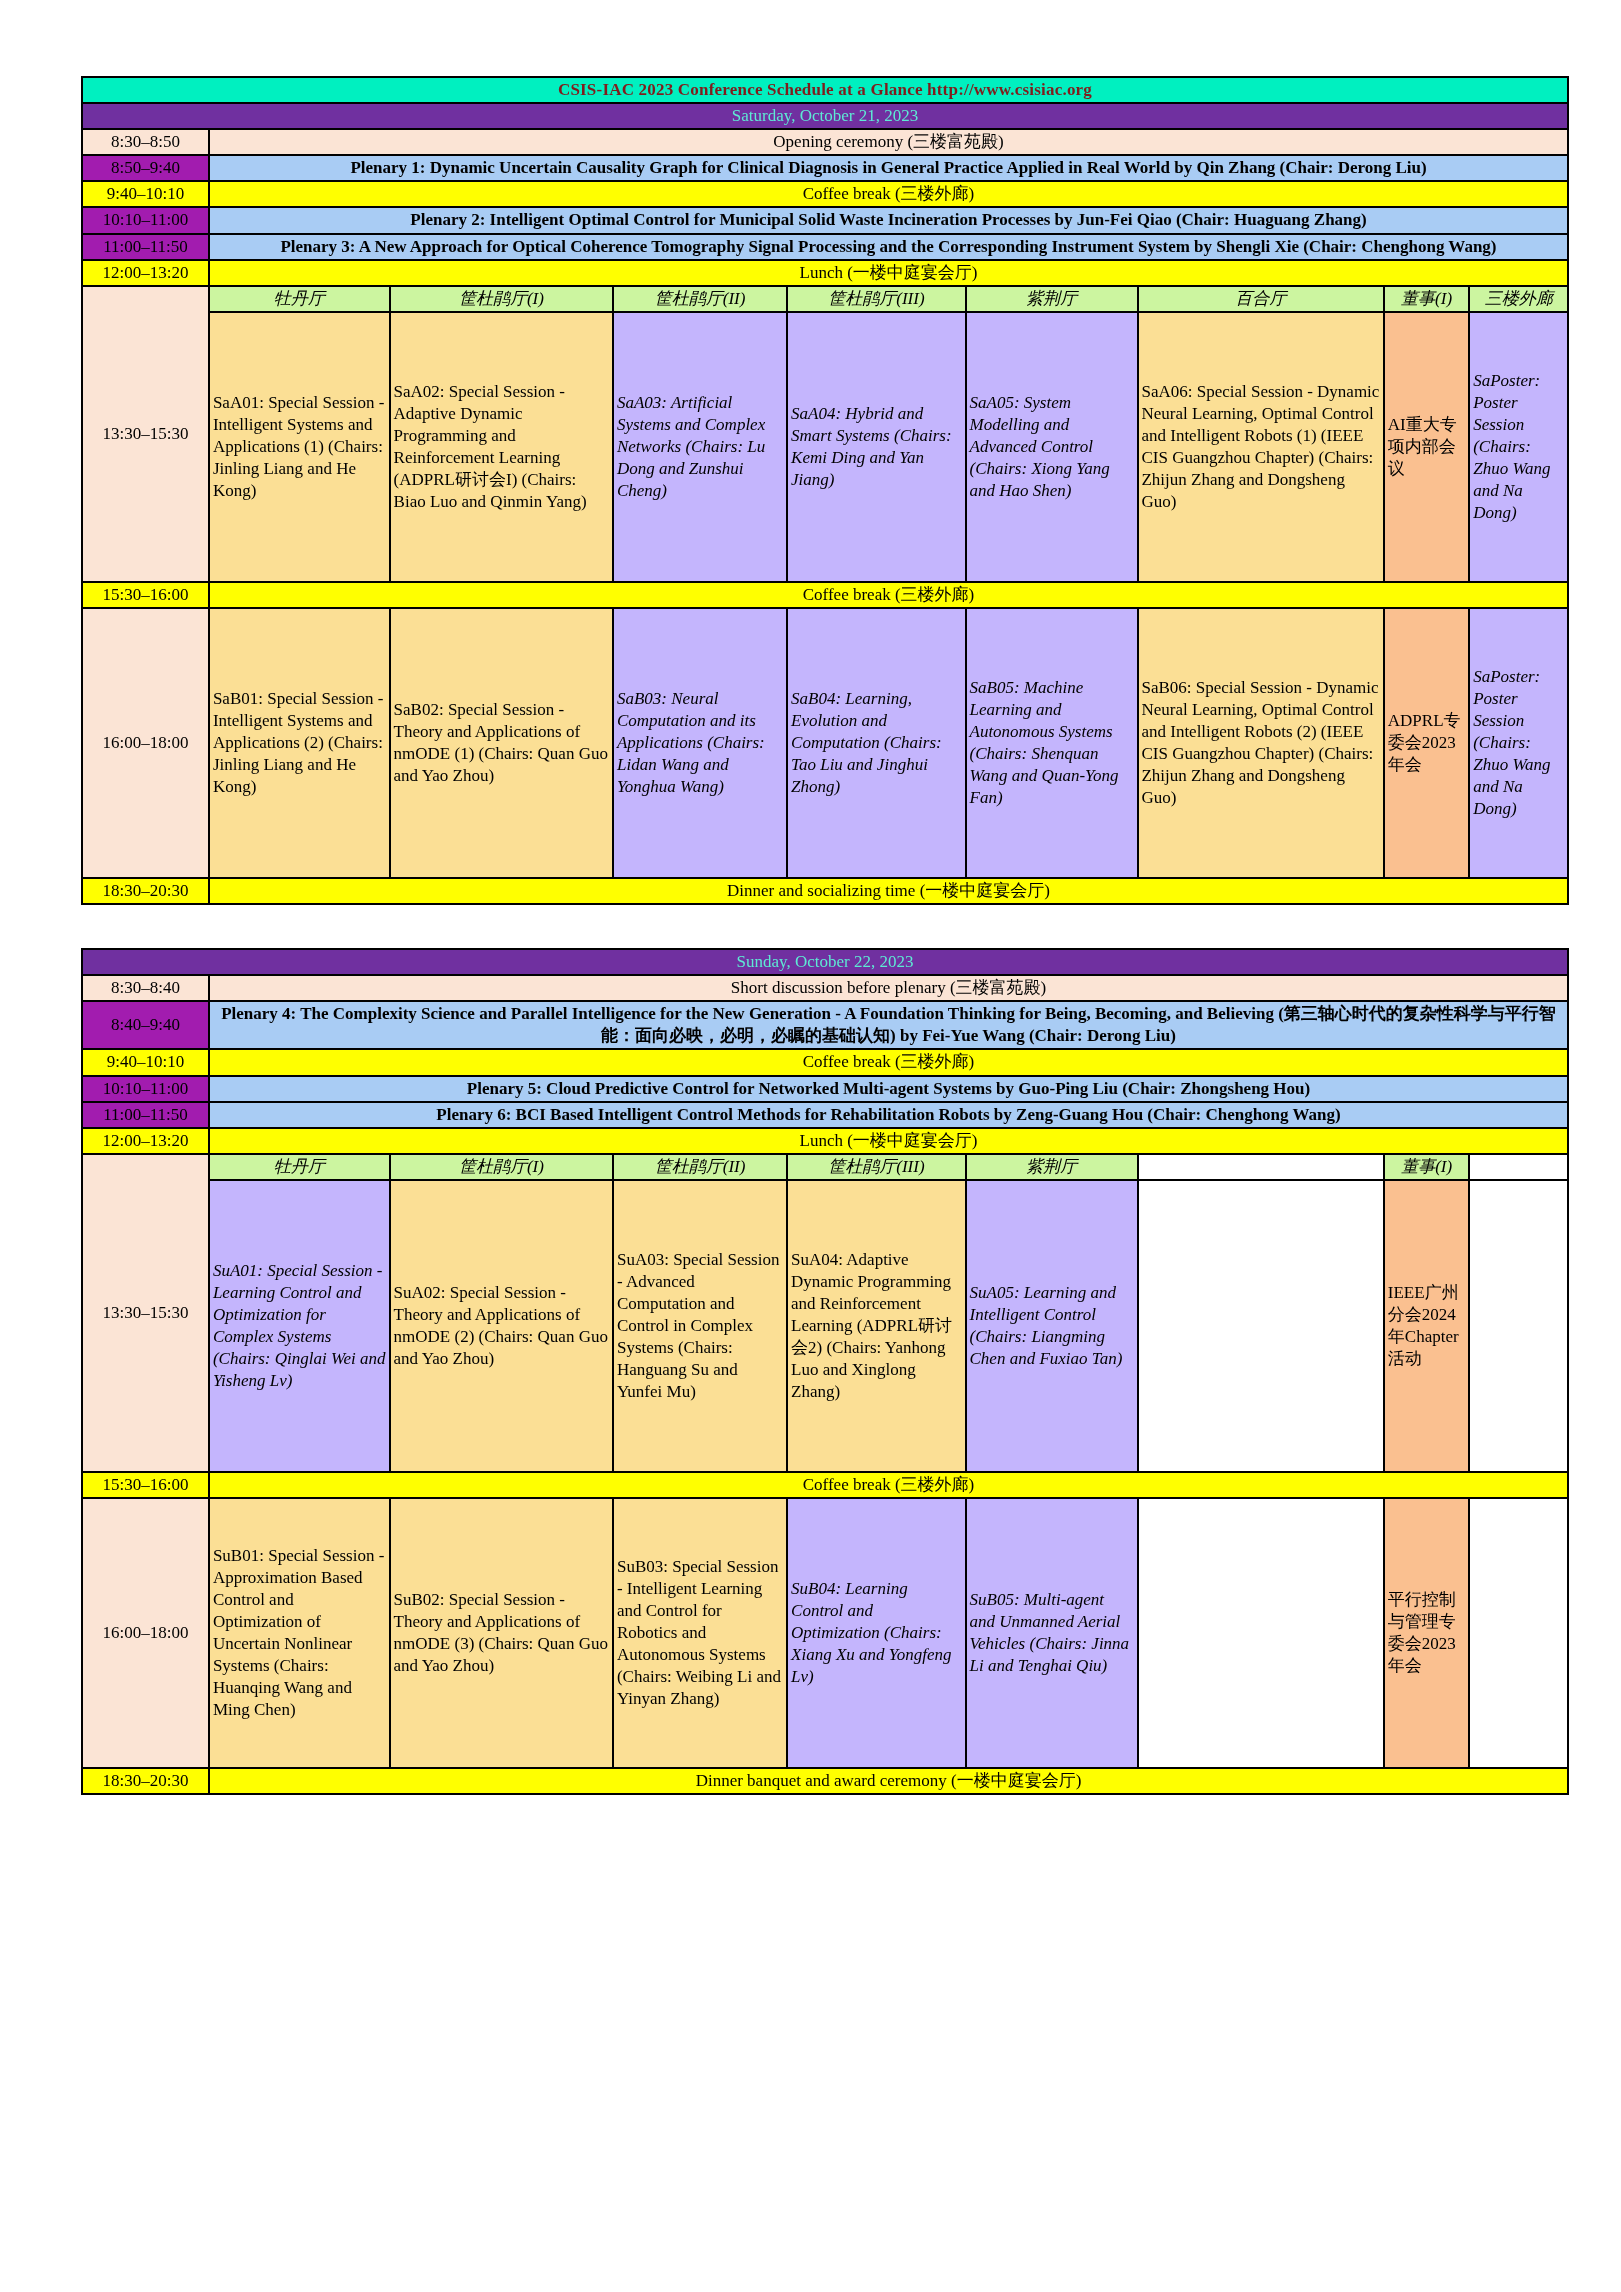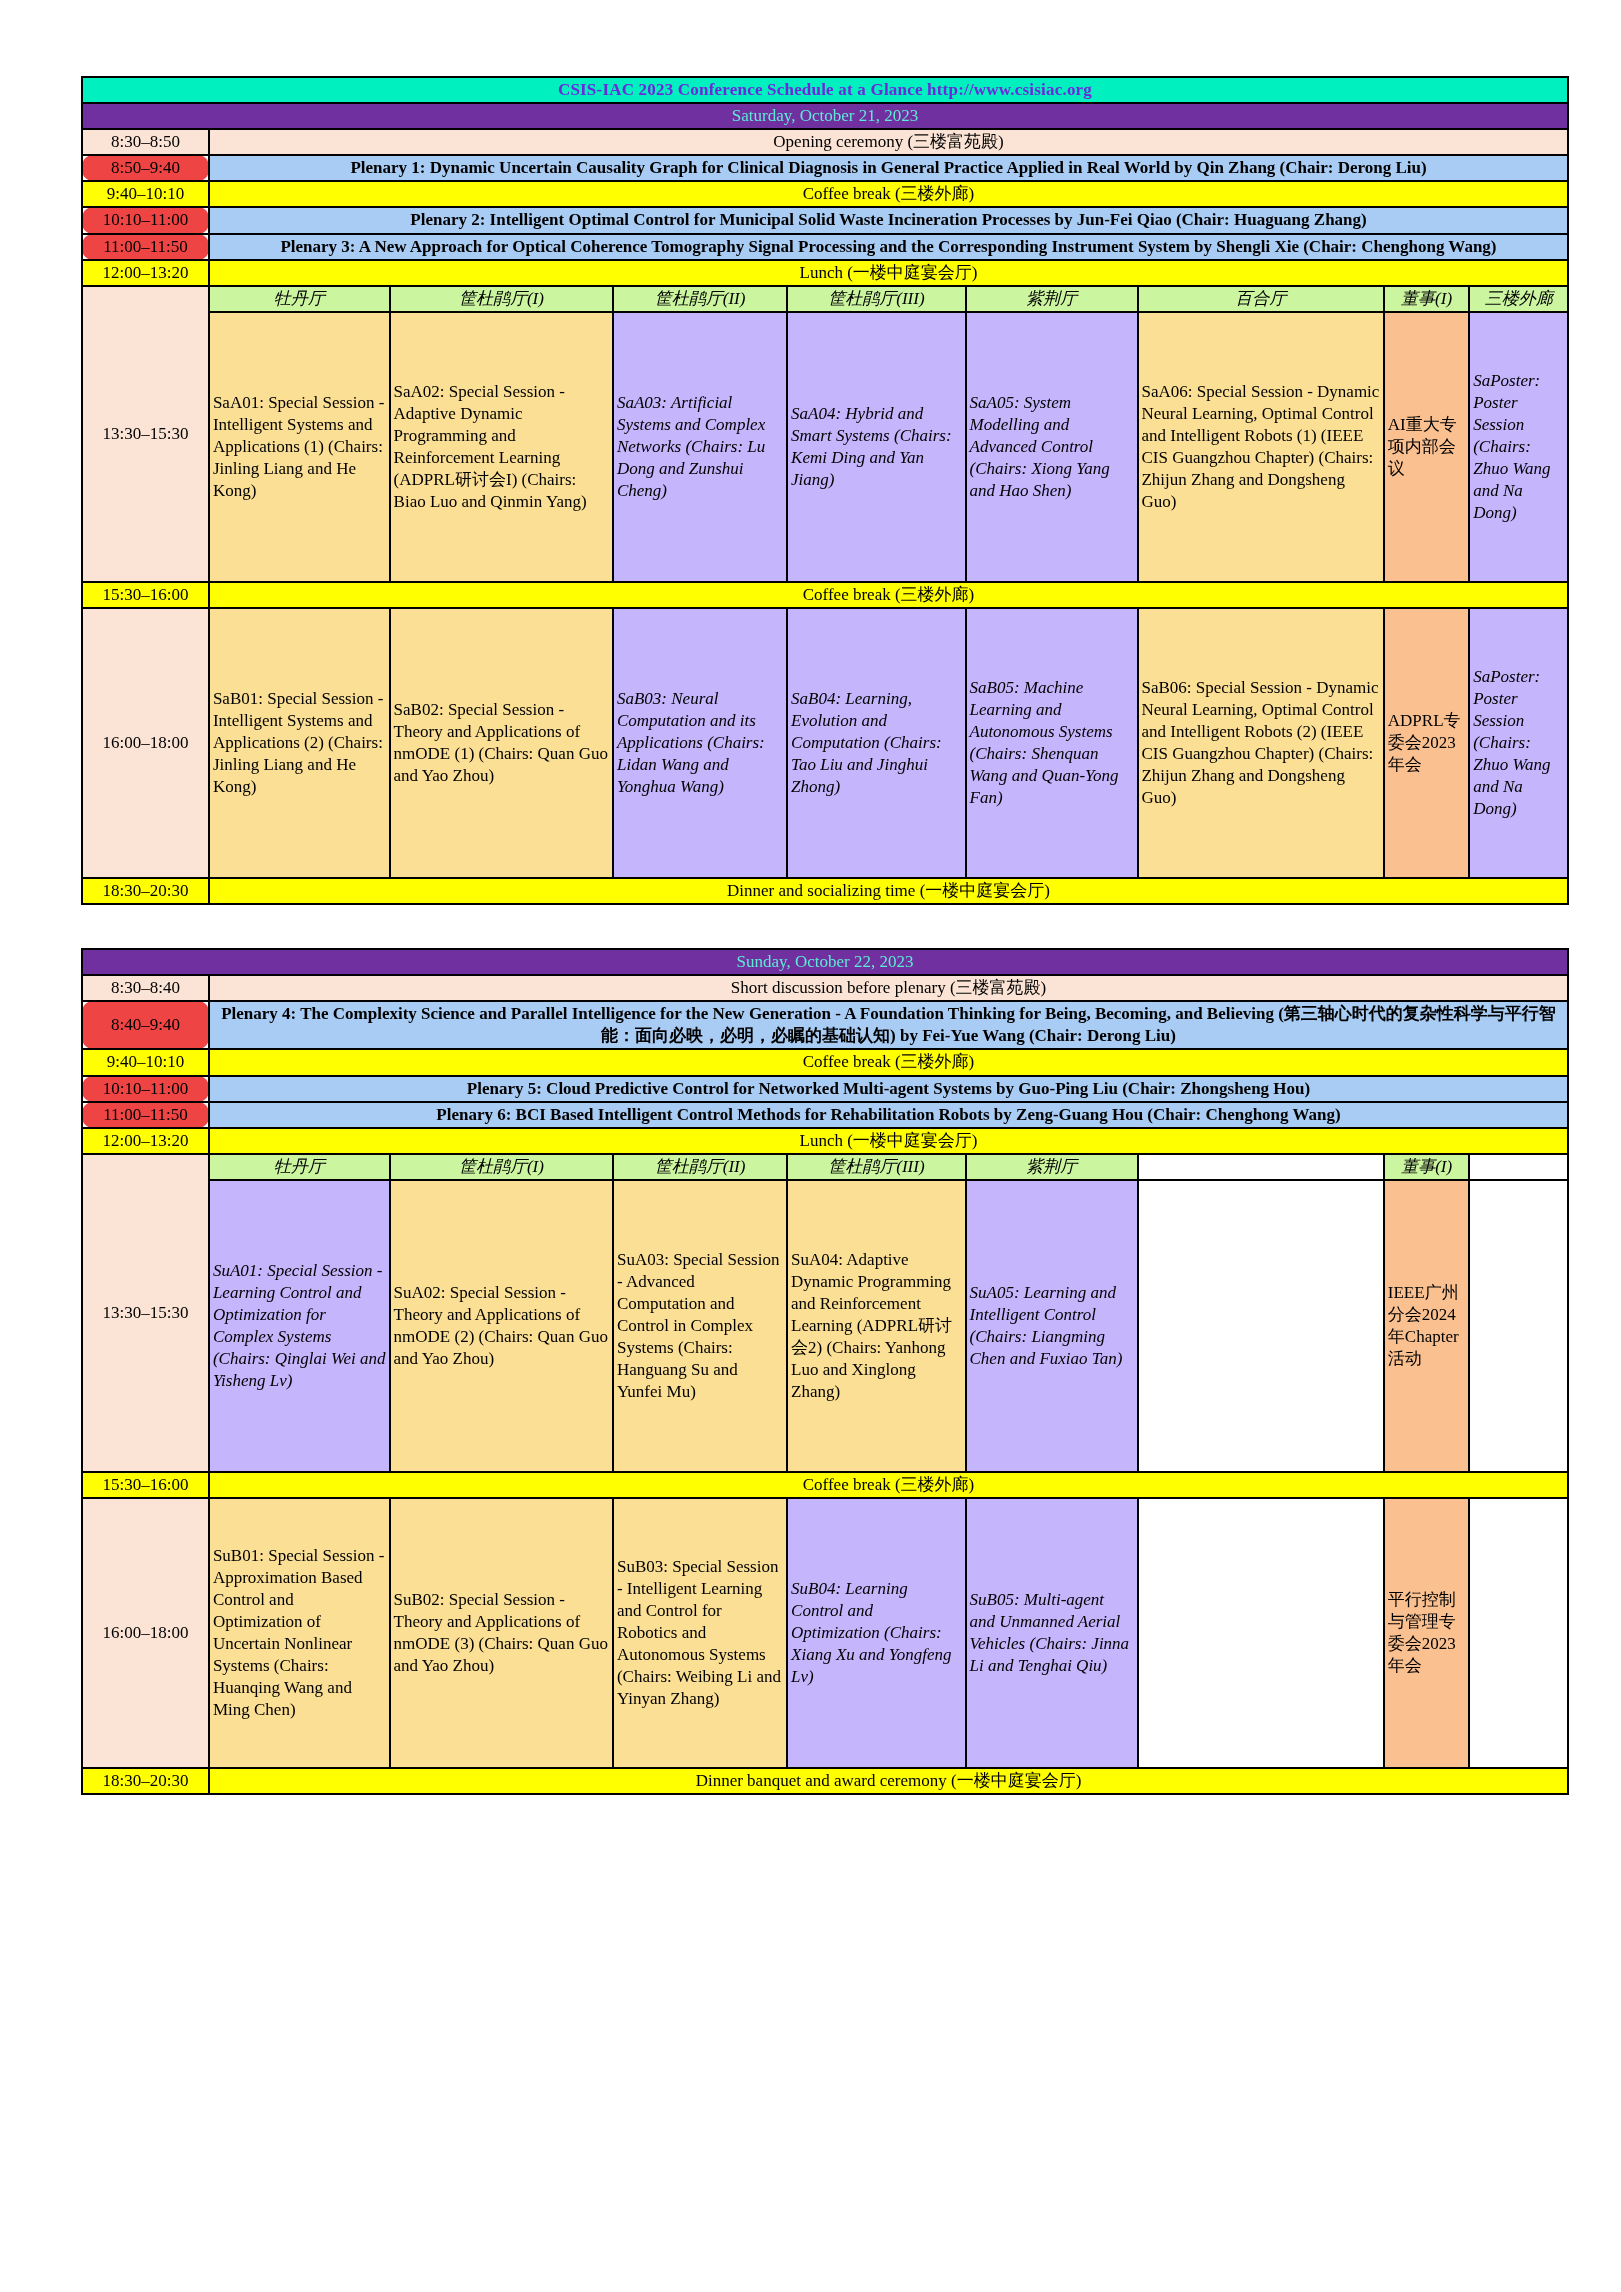--- a/index.html
+++ b/index.html
@@ -33,41 +33,41 @@
     font-size: 17px;
     line-height: 1.30;
     overflow: hidden;
   }
   
   .title-cell {
     background: #00f0c0;
     text-align: center;
     font-weight: bold;
     font-size: 30px;
-    color: #6d28d9;
+    color: #7f1d1d;
     padding: 4.9px 0 6.9px 0;
     letter-spacing: 0.2px;
   }
   
   .day-cell {
     background: #7030a0;
     color: #5eead4;
     text-align: center;
     font-size: 20.6px;
     padding: 2.9px 0 3.9px 0;
   }
   
   .time {
     background: #fbe4d5;
     text-align: center;
     width: 116px;
     font-size: 17.6px;
     white-space: nowrap;
   }
-  .time-blue { background: #ef4444; border-radius: 11px; }
+  .time-blue { background: #a21caf; }
   .time-yellow { background: #ffff00; }
   
   .plain   { background: #fbe4d5; text-align: center; font-size: 18.6px; }
   .plenary { background: #a9ccf4; text-align: center; font-size: 18px; padding: 2px 9.8px; font-weight: bold; }
   .break   { background: #ffff00; text-align: center; font-size: 18.6px; }
   
   .room {
     background: #ccf5a0;
     text-align: center;
     font-size: 17.6px;

